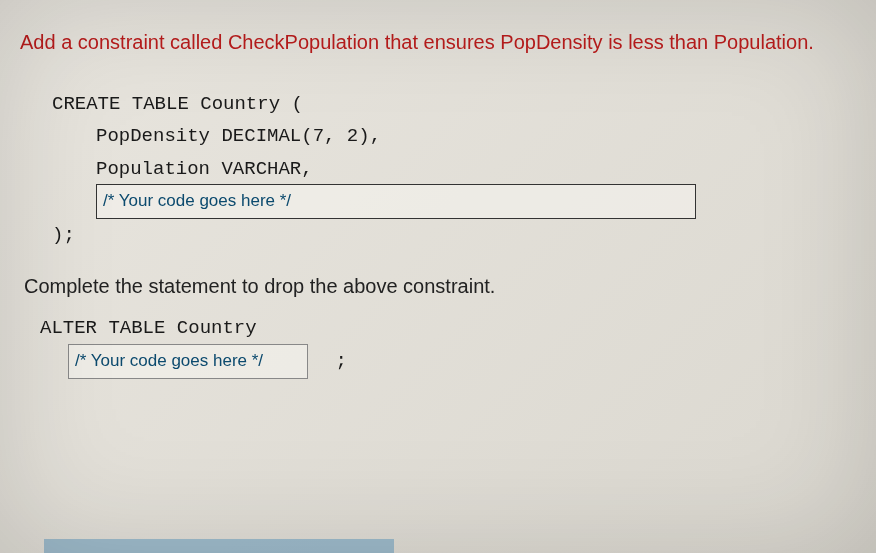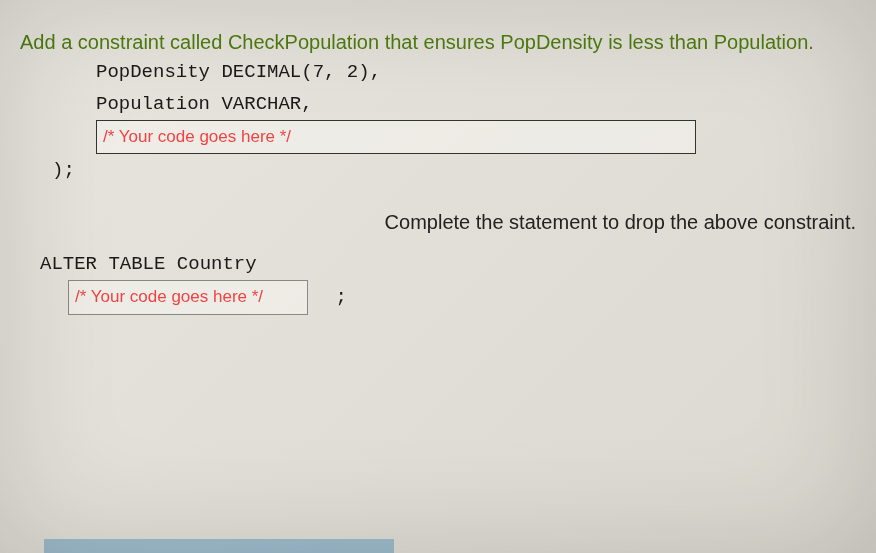--- a/index.html
+++ b/index.html
@@ -12,21 +12,22 @@
       height: 553px;
       background: linear-gradient(135deg, #e8e5de 0%, #dbd8d0 100%);
       font-family: Arial, Helvetica, sans-serif;
       padding: 28px 20px 20px 20px;
       color: #2a2a2a;
       position: relative;
       overflow: hidden;
     }
     .instruction {
       font-size: 20px;
-      color: #4d7c0f;
+      color: #b91c1c;
+      margin-bottom: 32px;
       line-height: 1.4;
     }
     .code-block {
       margin-left: 32px;
       font-family: 'Courier New', Courier, monospace;
       font-size: 19px;
       line-height: 1.7;
       color: #1a1a1a;
     }
     .code-line {
@@ -35,40 +36,39 @@
     .indent {
       padding-left: 44px;
     }
     .input-box {
       display: inline-block;
       border: 1.5px solid #333;
       background: rgba(245,243,238,0.6);
       padding: 2px 6px;
       font-family: Arial, Helvetica, sans-serif;
       font-size: 17px;
-      color: #ef4444;
+      color: #0c4a6e;
       vertical-align: baseline;
     }
     .input-box.wide {
       width: 600px;
       margin-left: 44px;
       margin-top: -2px;
     }
     .input-box.narrow {
       width: 240px;
       border-color: #888;
       margin-left: 28px;
     }
     .instruction2 {
       font-size: 20px;
       color: #222;
       margin-top: 24px;
       margin-bottom: 14px;
       margin-left: 4px;
-      text-align: right;
     }
     .code-block2 {
       margin-left: 20px;
       font-family: 'Courier New', Courier, monospace;
       font-size: 19px;
       line-height: 1.7;
       color: #1a1a1a;
     }
     .semi {
       font-family: 'Courier New', Courier, monospace;
@@ -90,20 +90,21 @@
       pointer-events: none;
       box-shadow: inset 0 0 120px rgba(0,0,0,0.15);
     }
   </style>
 </head>
 <body>
 
 <div class="instruction">Add a constraint called CheckPopulation that ensures PopDensity is less than Population.</div>
 
 <div class="code-block">
+  <div class="code-line">CREATE TABLE Country (</div>
   <div class="code-line indent">PopDensity DECIMAL(7, 2),</div>
   <div class="code-line indent">Population VARCHAR,</div>
   <div class="input-box wide">/* Your code goes here */</div>
   <div class="code-line">);</div>
 </div>
 
 <div class="instruction2">Complete the statement to drop the above constraint.</div>
 
 <div class="code-block2">
   <div class="code-line">ALTER TABLE Country</div>

